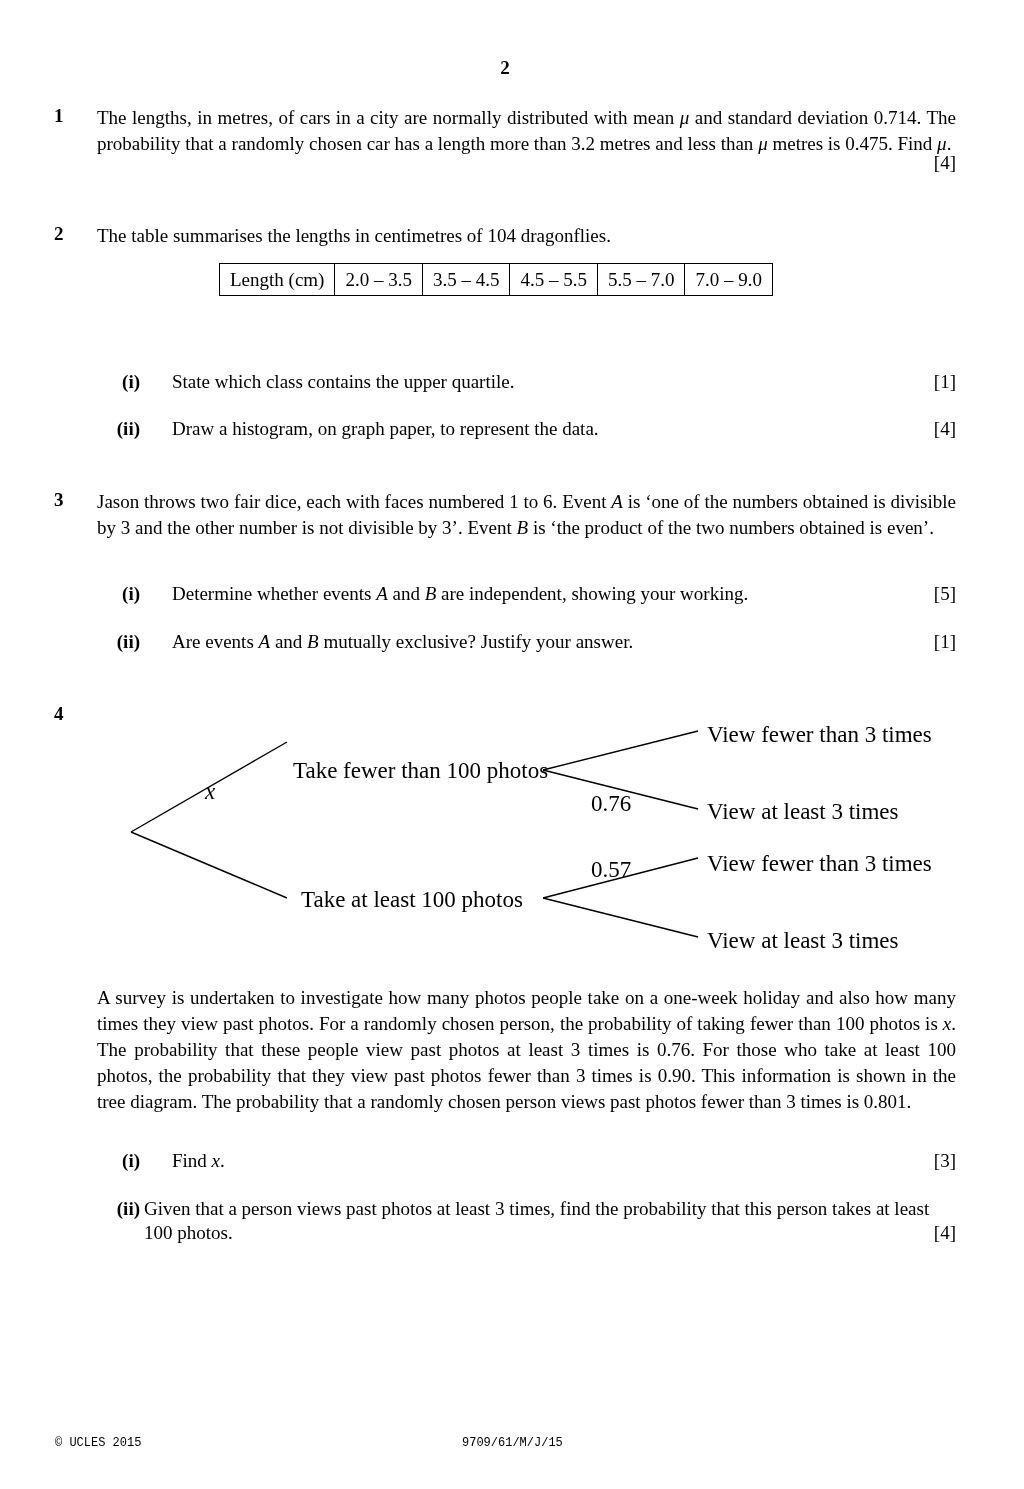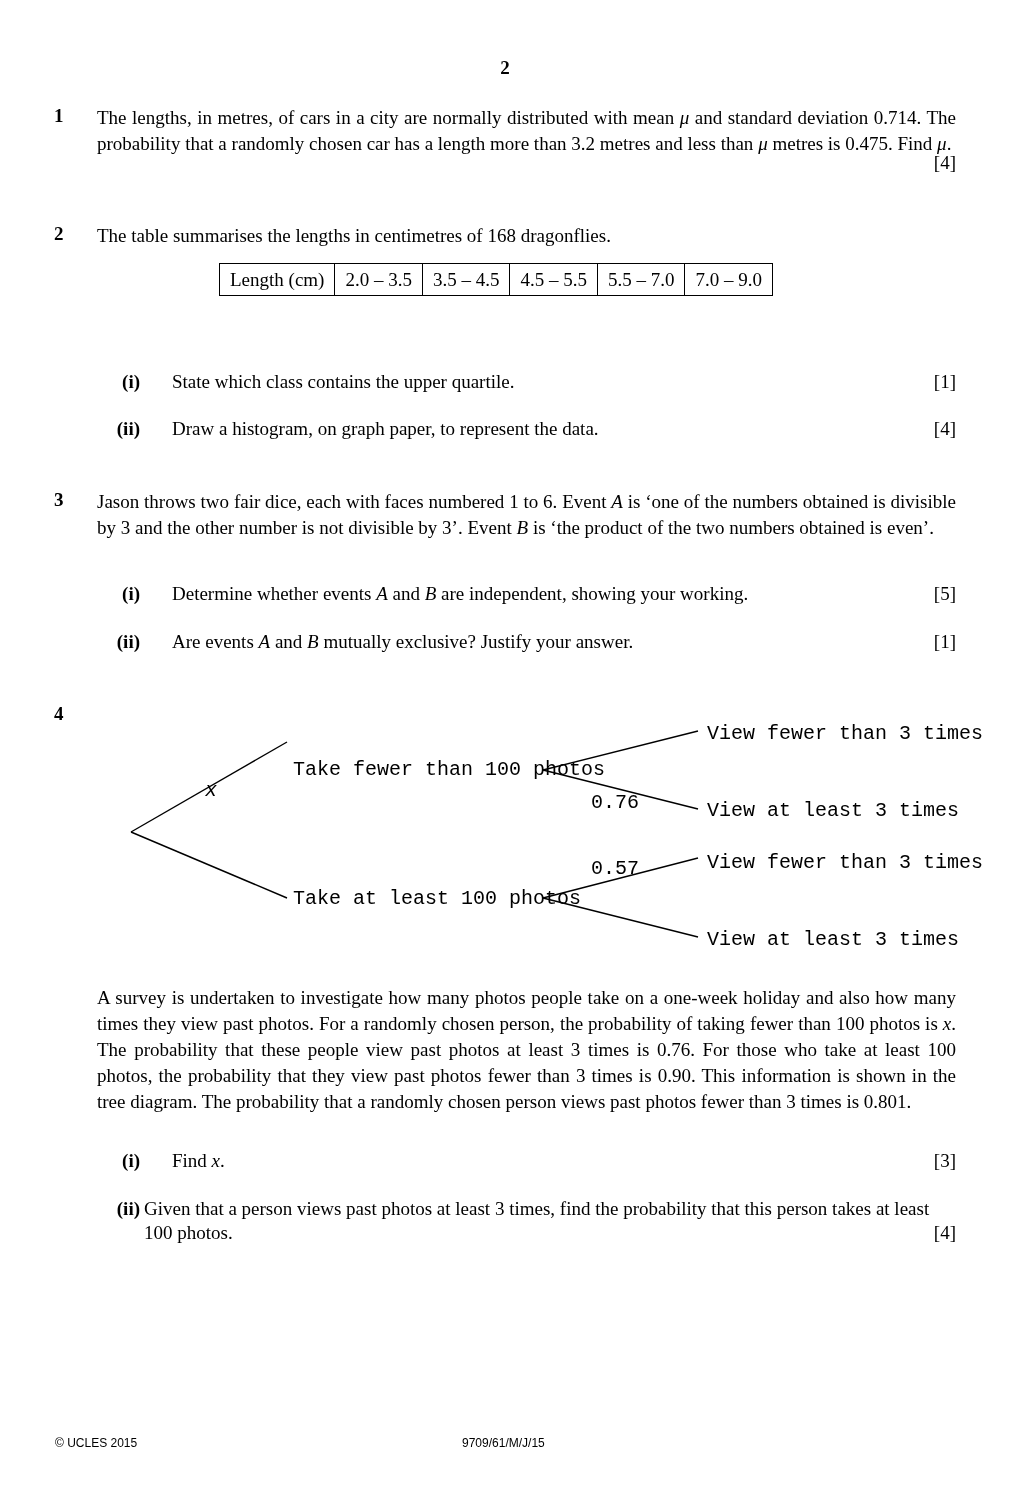--- a/index.html
+++ b/index.html
@@ -12,34 +12,34 @@
   .marks { right: 68px; }
   .sub { left: 104px; width: 852px; }
   .sub .lbl { font-weight: bold; display: inline-block; width: 36px; text-align: right; margin-right: 4px; }
   .sub .txt { display: inline; margin-left: 28px; }
   .sub .mk { position: absolute; right: 0; top: 0; }
   i { font-style: italic; }
   table.freq { position: absolute; left: 219px; top: 263px; border-collapse: collapse; font-size: 19px; }
   table.freq td { border: 1px solid #000; padding: 0 10px; height: 31px; text-align: center; }
   table.freq td.hd { text-align: center; }
   .tree { position: absolute; left: 0; top: 700px; }
-  .tlabel { position: absolute; font-size: 20px; white-space: nowrap; font-family: Liberation Mono, monospace; }
-  .footer { font-family: Liberation Sans, sans-serif; font-size: 12px; top: 1436px; }
+  .tlabel { position: absolute; font-size: 23px; white-space: nowrap; }
+  .footer { font-family: Liberation Mono, monospace; font-size: 12px; top: 1436px; }
 </style>
 </head>
 <body>
 
 <div class="abs pagenum">2</div>
 
 <div class="abs qnum" style="top:105px">1</div>
 <div class="abs para" style="top:105px"><span>The lengths, in metres, of cars in a city are normally distributed with mean </span><i>μ</i><span> and standard deviation 0.714. The probability that a randomly chosen car has a length more than 3.2 metres and less than </span><i>μ</i><span> metres is 0.475. Find </span><i>μ</i><span>.</span></div>
 <div class="abs marks" style="top:152px">[4]</div>
 
 <div class="abs qnum" style="top:223px">2</div>
-<div class="abs para" style="top:223px">The table summarises the lengths in centimetres of 168 dragonflies.</div>
+<div class="abs para" style="top:223px">The table summarises the lengths in centimetres of 104 dragonflies.</div>
 
 <table class="freq">
   <tbody>
       <tr>
     <td class="hd">Length (cm)</td>
     <td>2.0 – 3.5</td>
     <td>3.5 – 4.5</td>
     <td>4.5 – 5.5</td>
     <td>5.5 – 7.0</td>
     <td>7.0 – 9.0</td>
@@ -72,21 +72,21 @@
     <line x1="131" y1="832" x2="287" y2="898" transform="translate(0,-700)"></line>
     <line x1="543" y1="770" x2="698" y2="731" transform="translate(0,-700)"></line>
     <line x1="543" y1="770" x2="698" y2="809" transform="translate(0,-700)"></line>
     <line x1="543" y1="898" x2="698" y2="858" transform="translate(0,-700)"></line>
     <line x1="543" y1="898" x2="698" y2="937" transform="translate(0,-700)"></line>
   </g>
 </svg>
 
 <div class="tlabel" style="left:205px;top:779px"><i>x</i></div>
 <div class="tlabel" style="left:293px;top:758px">Take fewer than 100 photos</div>
-<div class="tlabel" style="left:293px;top:887px">Take at least 100 photos</div>
+<div class="tlabel" style="left:301px;top:887px">Take at least 100 photos</div>
 <div class="tlabel" style="left:707px;top:722px">View fewer than 3 times</div>
 <div class="tlabel" style="left:707px;top:799px">View at least 3 times</div>
 <div class="tlabel" style="left:707px;top:851px">View fewer than 3 times</div>
 <div class="tlabel" style="left:707px;top:928px">View at least 3 times</div>
 <div class="tlabel" style="left:591px;top:791px">0.76</div>
 <div class="tlabel" style="left:591px;top:857px">0.57</div>
 
 <div class="abs para" style="top:985px"><span>A survey is undertaken to investigate how many photos people take on a one-week holiday and also how many times they view past photos. For a randomly chosen person, the probability of taking fewer than 100 photos is </span><i>x</i><span>. The probability that these people view past photos at least 3 times is 0.76. For those who take at least 100 photos, the probability that they view past photos fewer than 3 times is 0.90. This information is shown in the tree diagram. The probability that a randomly chosen person views past photos fewer than 3 times is 0.801.</span></div>
 
 <div class="abs sub" style="top:1150px">

